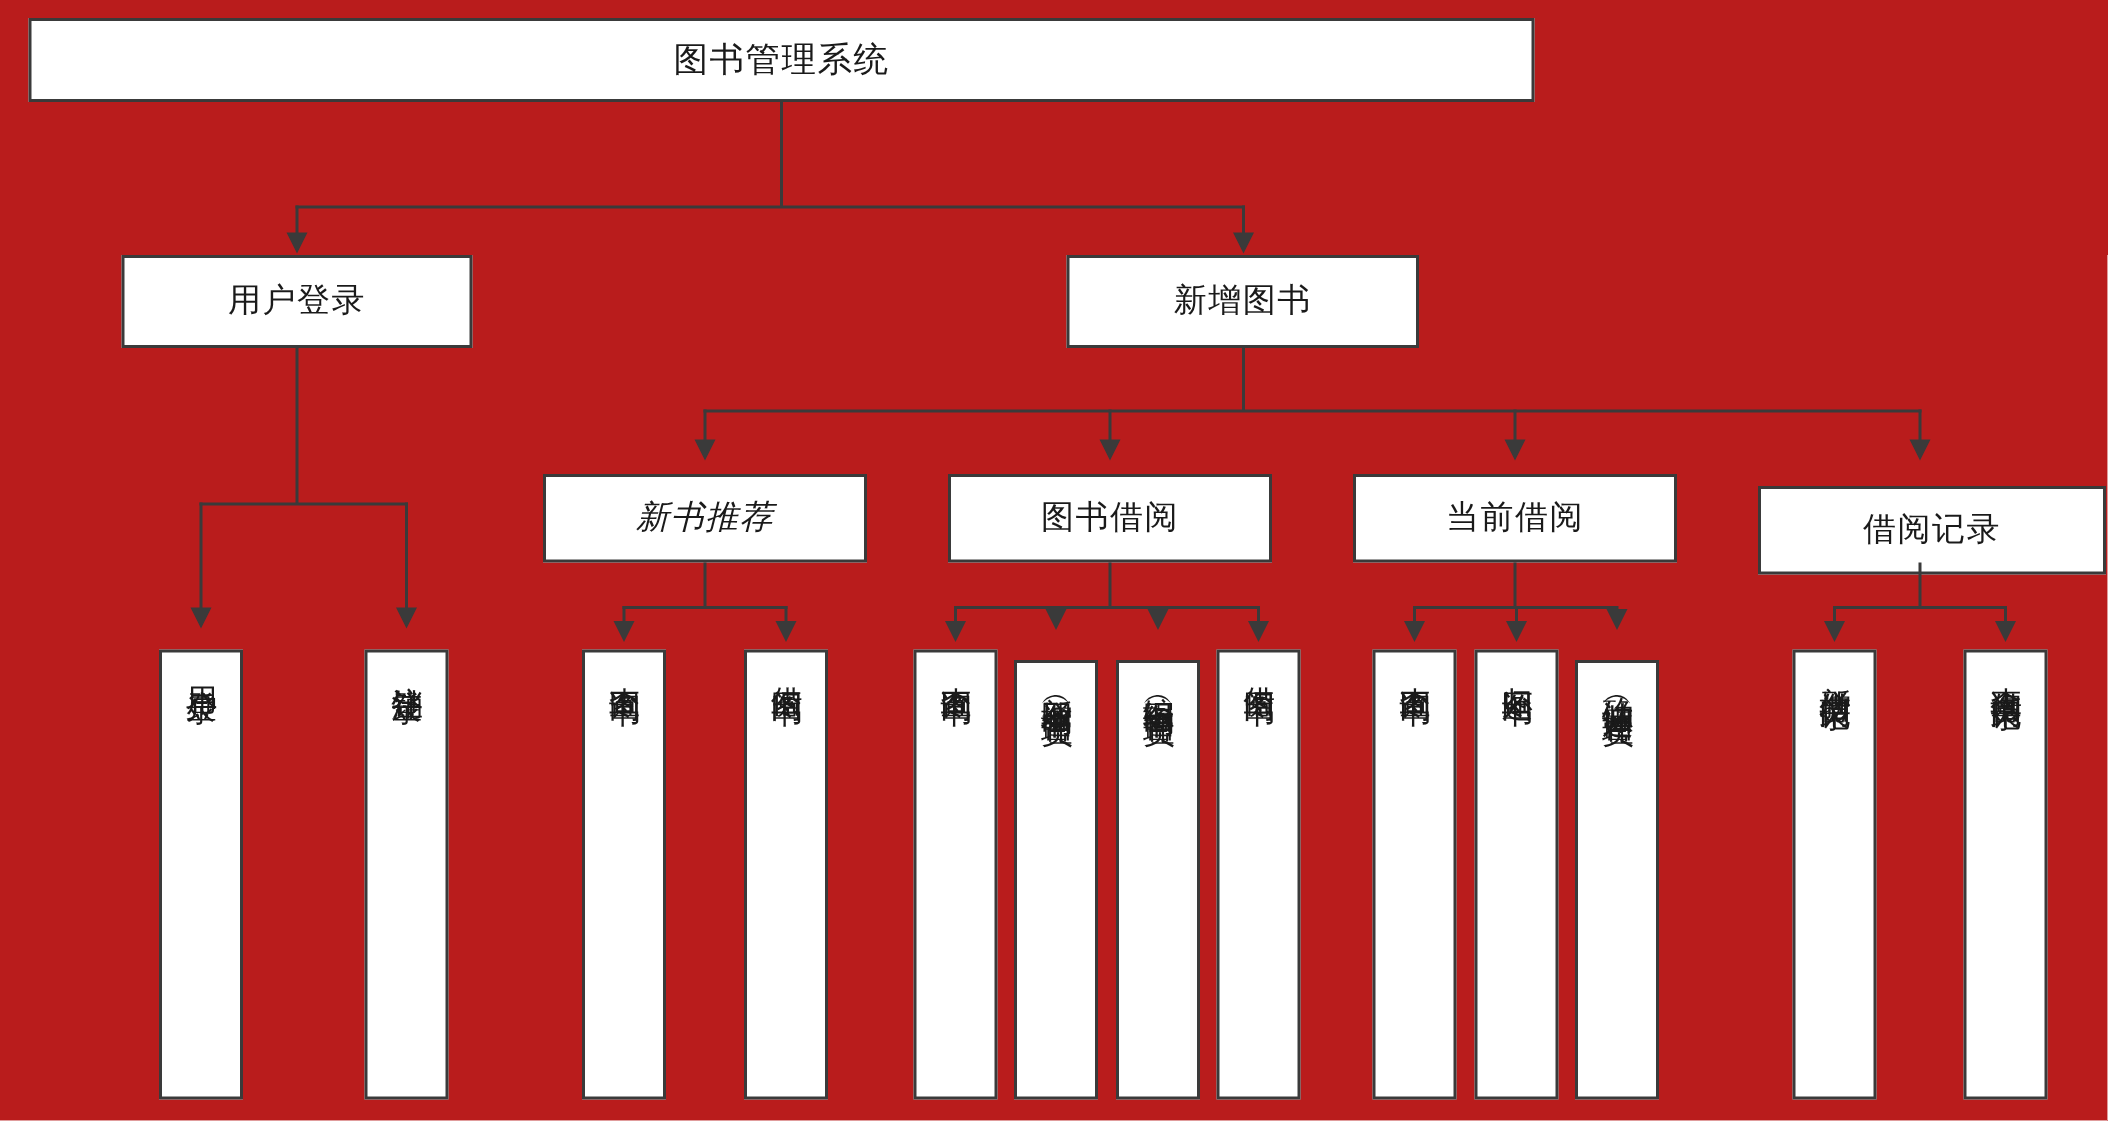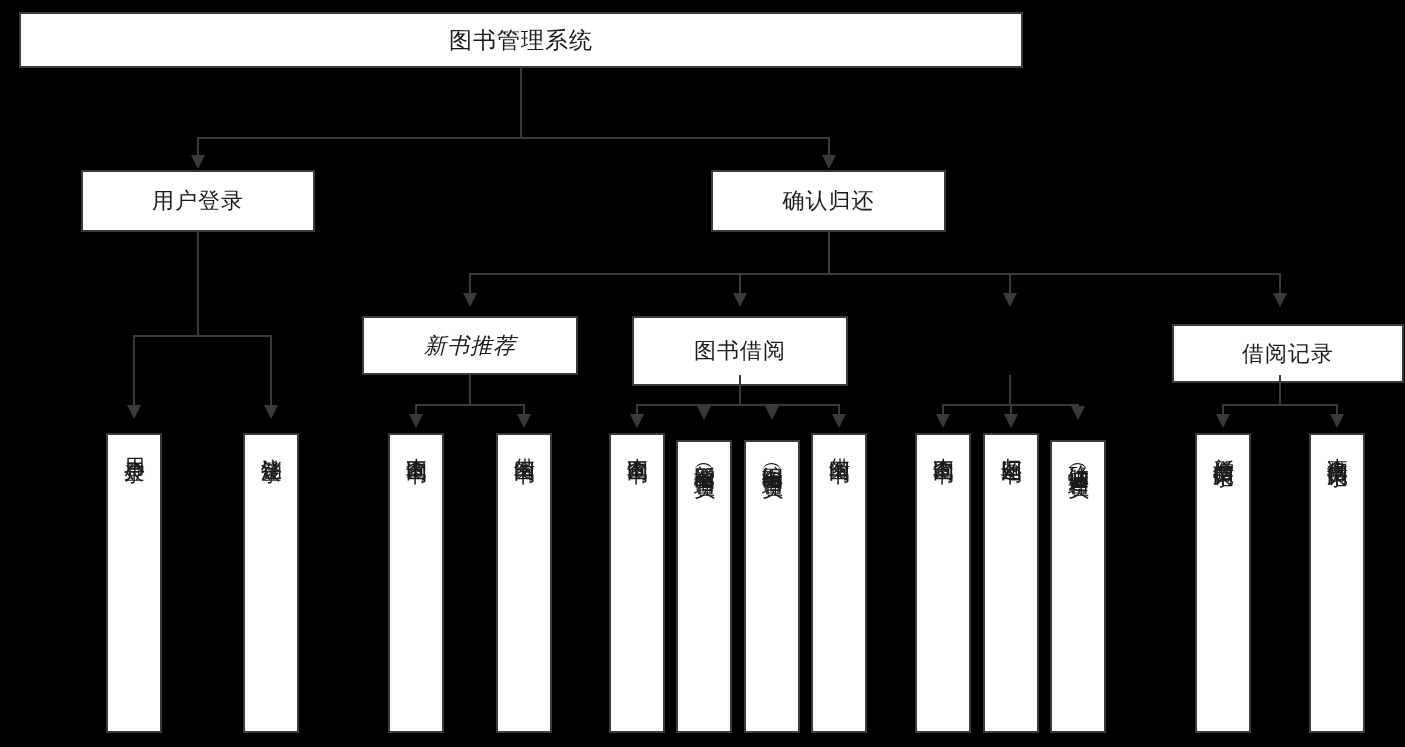--- a/index.html
+++ b/index.html
@@ -8,21 +8,21 @@
     padding: 0;
     background: #ffffff;
   }
   body {
     font-family: "DejaVu Sans", "Liberation Sans", sans-serif;
   }
   #canvas {
     position: relative;
     width: 1405px;
     height: 747px;
-    background: #000000;
+    background: #b91c1c;
     overflow: hidden;
   }
   
   .node {
     position: absolute;
     box-sizing: border-box;
     background: #ffffff;
     border: 2px solid #3a3a3a;
     display: flex;
     align-items: center;
@@ -103,21 +103,21 @@
   <div class="vline" style="left:197px; top:137px; width:2px; height:20px;"></div>
   <div class="arrow" style="left:191px; top:155px;"></div>
   <div class="vline" style="left:828px; top:137px; width:2px; height:20px;"></div>
   <div class="arrow" style="left:822px; top:155px;"></div>
 
   <div class="node horiz" style="left:81px; top:170px; width:234px; height:62px;">
     <span class="label">用户登录</span>
   </div>
 
   <div class="node horiz" style="left:711px; top:170px; width:235px; height:62px;">
-    <span class="label">确认归还</span>
+    <span class="label">新增图书</span>
   </div>
 
   <div class="vline" style="left:197px; top:232px; width:2px; height:104px;"></div>
   <div class="hline" style="left:133px; top:335px; width:139px; height:2px;"></div>
   <div class="vline" style="left:133px; top:335px; width:2px; height:72px;"></div>
   <div class="arrow" style="left:127px; top:405px;"></div>
   <div class="vline" style="left:270px; top:335px; width:2px; height:72px;"></div>
   <div class="arrow" style="left:264px; top:405px;"></div>
 
   <div class="vline" style="left:828px; top:232px; width:2px; height:42px;"></div>
@@ -127,22 +127,25 @@
   <div class="vline" style="left:739px; top:273px; width:2px; height:22px;"></div>
   <div class="arrow" style="left:733px; top:293px;"></div>
   <div class="vline" style="left:1009px; top:273px; width:2px; height:22px;"></div>
   <div class="arrow" style="left:1003px; top:293px;"></div>
   <div class="vline" style="left:1279px; top:273px; width:2px; height:22px;"></div>
   <div class="arrow" style="left:1273px; top:293px;"></div>
 
   <div class="node horiz" style="left:362px; top:316px; width:216px; height:59px;font-style:italic;">
     <span class="label">新书推荐</span>
   </div>
-  <div class="node horiz" style="left:632px; top:316px; width:216px; height:70px;">
+  <div class="node horiz" style="left:632px; top:316px; width:216px; height:59px;">
     <span class="label">图书借阅</span>
+  </div>
+  <div class="node horiz" style="left:902px; top:316px; width:216px; height:59px;">
+    <span class="label">当前借阅</span>
   </div>
   <div class="node horiz" style="left:1172px; top:324px; width:232px; height:59px;">
     <span class="label">借阅记录</span>
   </div>
 
   <div class="vline" style="left:469px; top:375px; width:2px; height:30px;"></div>
   <div class="hline" style="left:415px; top:404px; width:110px; height:2px;"></div>
   <div class="vline" style="left:415px; top:404px; width:2px; height:12px;"></div>
   <div class="arrow" style="left:409px; top:414px;"></div>
   <div class="vline" style="left:523px; top:404px; width:2px; height:12px;"></div>

